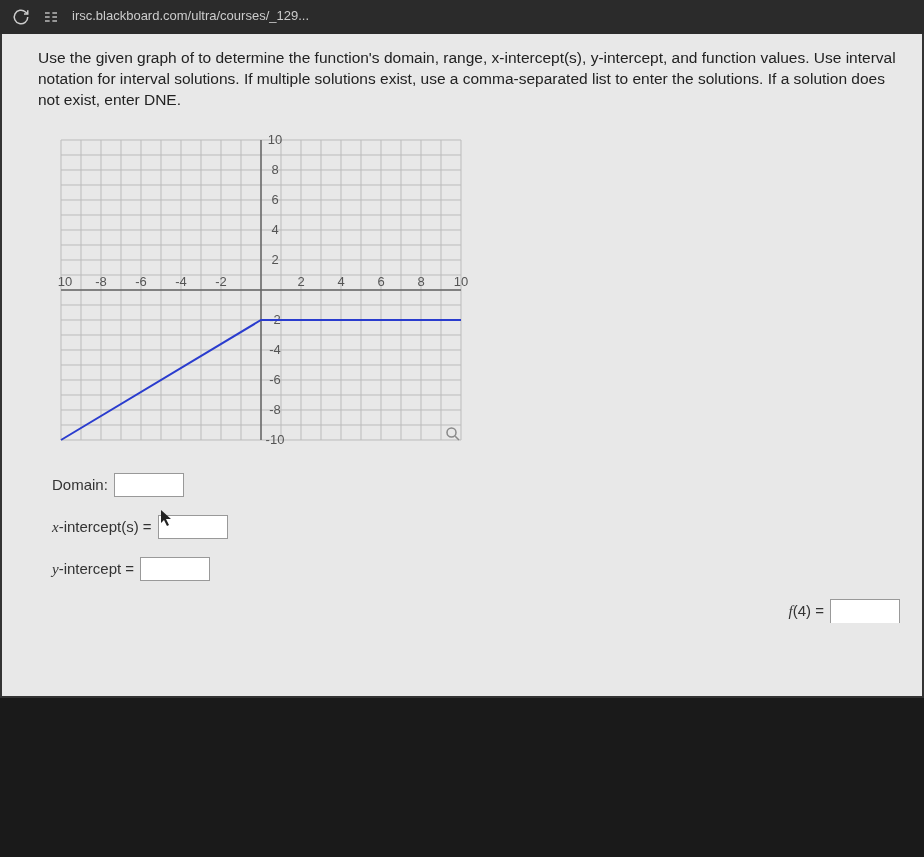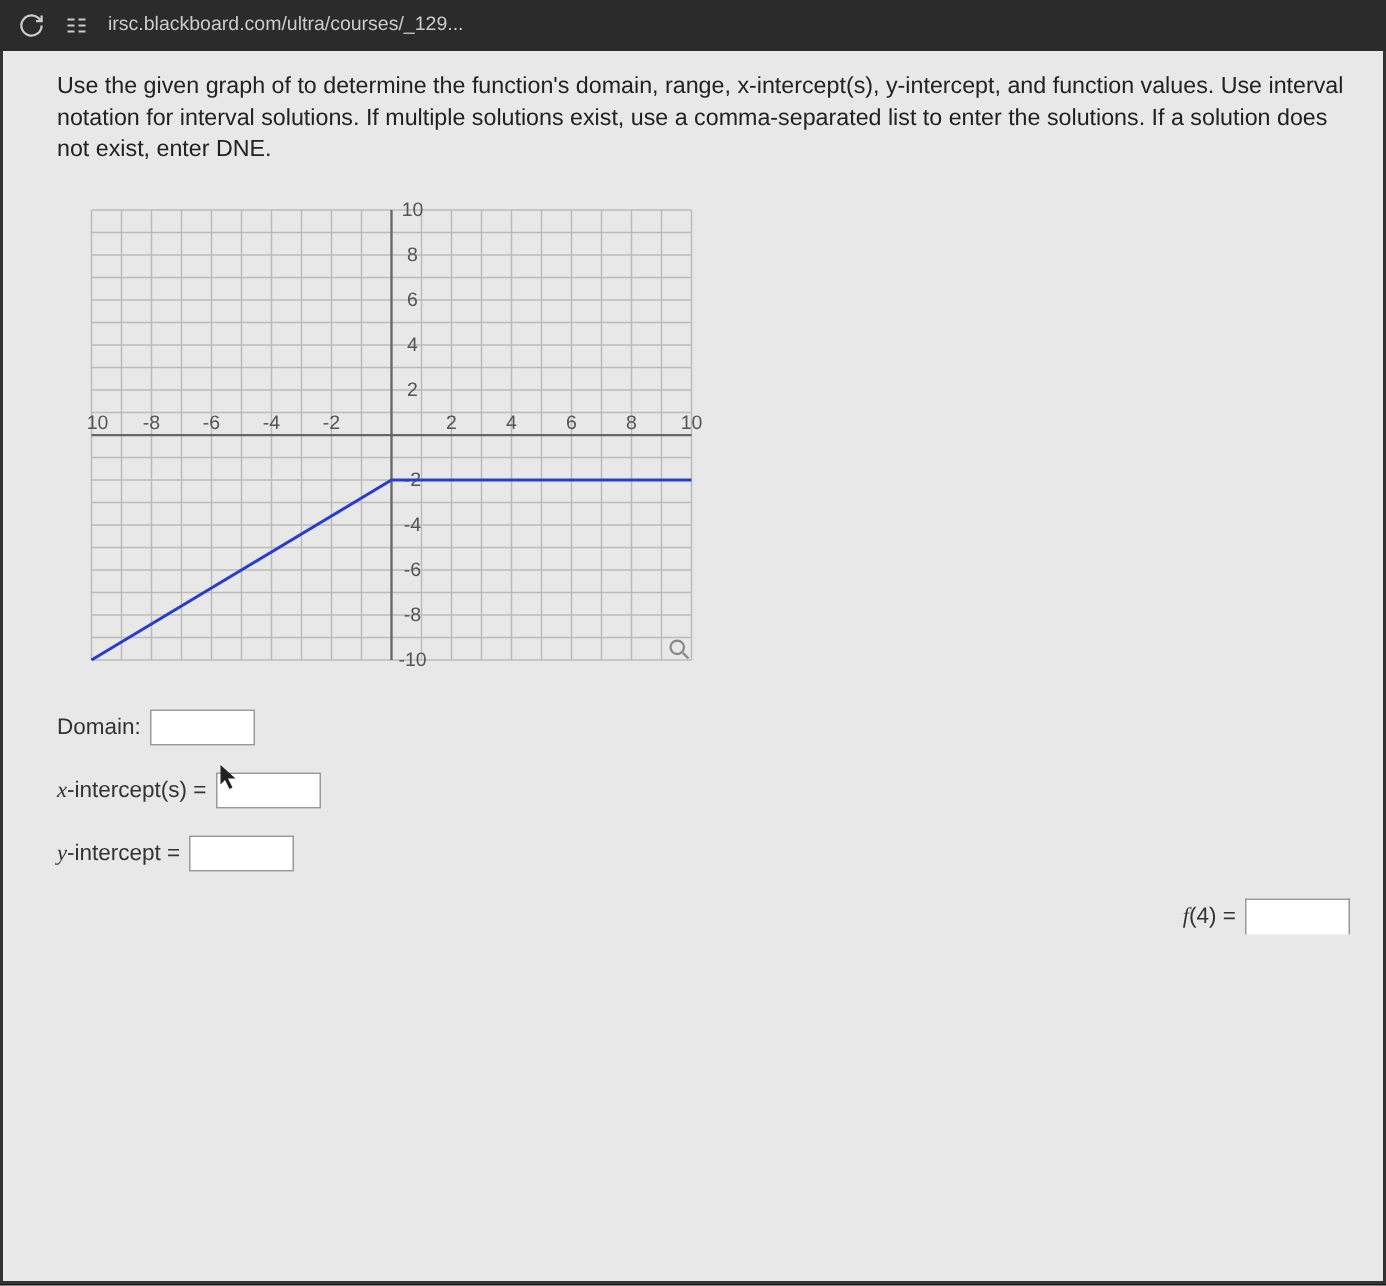--- a/index.html
+++ b/index.html
@@ -19,21 +19,21 @@
     gap: 12px;
     font-size: 13px;
   }
   .browser-bar .icon { display: inline-flex; align-items: center; justify-content: center; width: 18px; height: 18px; }
   .url-text { color: #ccc; }
   .page {
     background: #e8e8e8;
     border: 2px solid #333;
     border-top: none;
     padding: 14px 22px 0 36px;
-    height: 822px;
+    height: 664px;
     position: relative;
   }
   .prompt-text {
     font-size: 15.5px;
     color: #222;
     line-height: 1.35;
     margin-bottom: 14px;
   }
   .chart-wrap {
     width: 430px;
@@ -42,20 +42,21 @@
     margin-left: 8px;
   }
   svg.chart { width: 100%; height: 100%; }
   .grid line { stroke: #bbb; stroke-width: 1; }
   .axis line { stroke: #666; stroke-width: 1.5; }
   .tick-label { font-size: 13px; fill: #555; font-family: Arial; }
   .plot-line { stroke: #2a3cce; stroke-width: 2; fill: none; }
   .mag-icon { position: absolute; right: 14px; bottom: 8px; color: #888; }
   .form-area {
     margin-top: 18px;
+    margin-left: 14px;
     font-size: 15px;
     color: #333;
   }
   .form-row {
     display: flex;
     align-items: center;
     margin-bottom: 18px;
     gap: 6px;
   }
   .form-row label { white-space: nowrap; }

